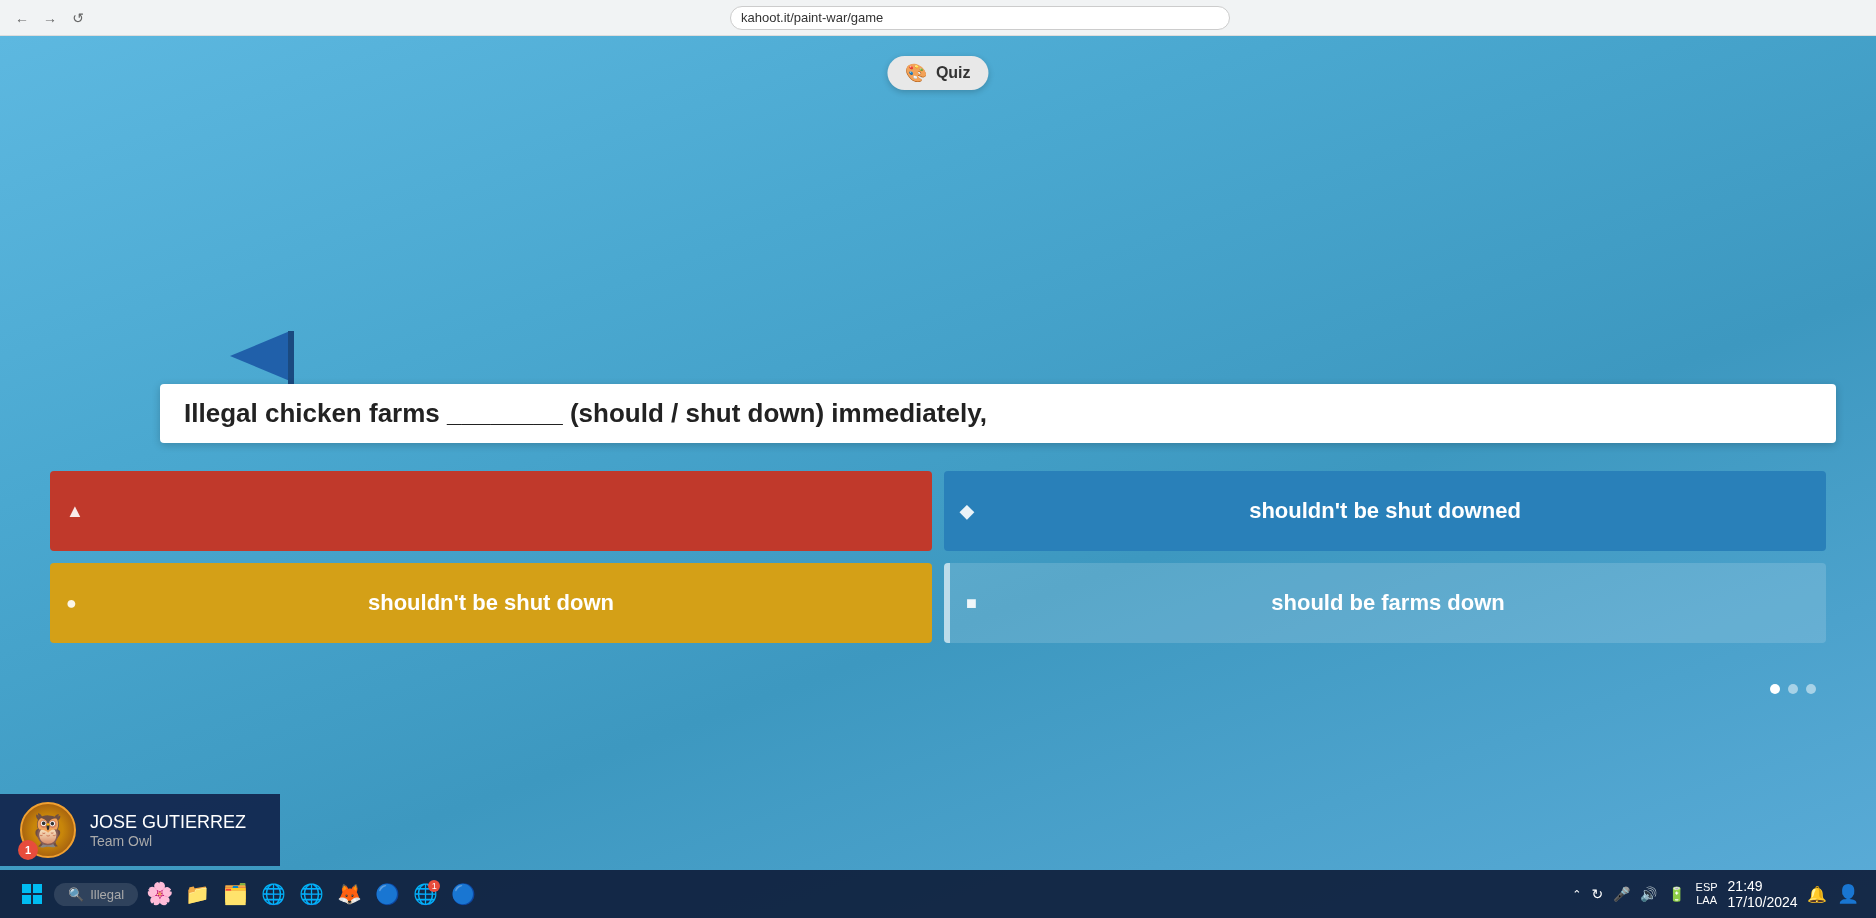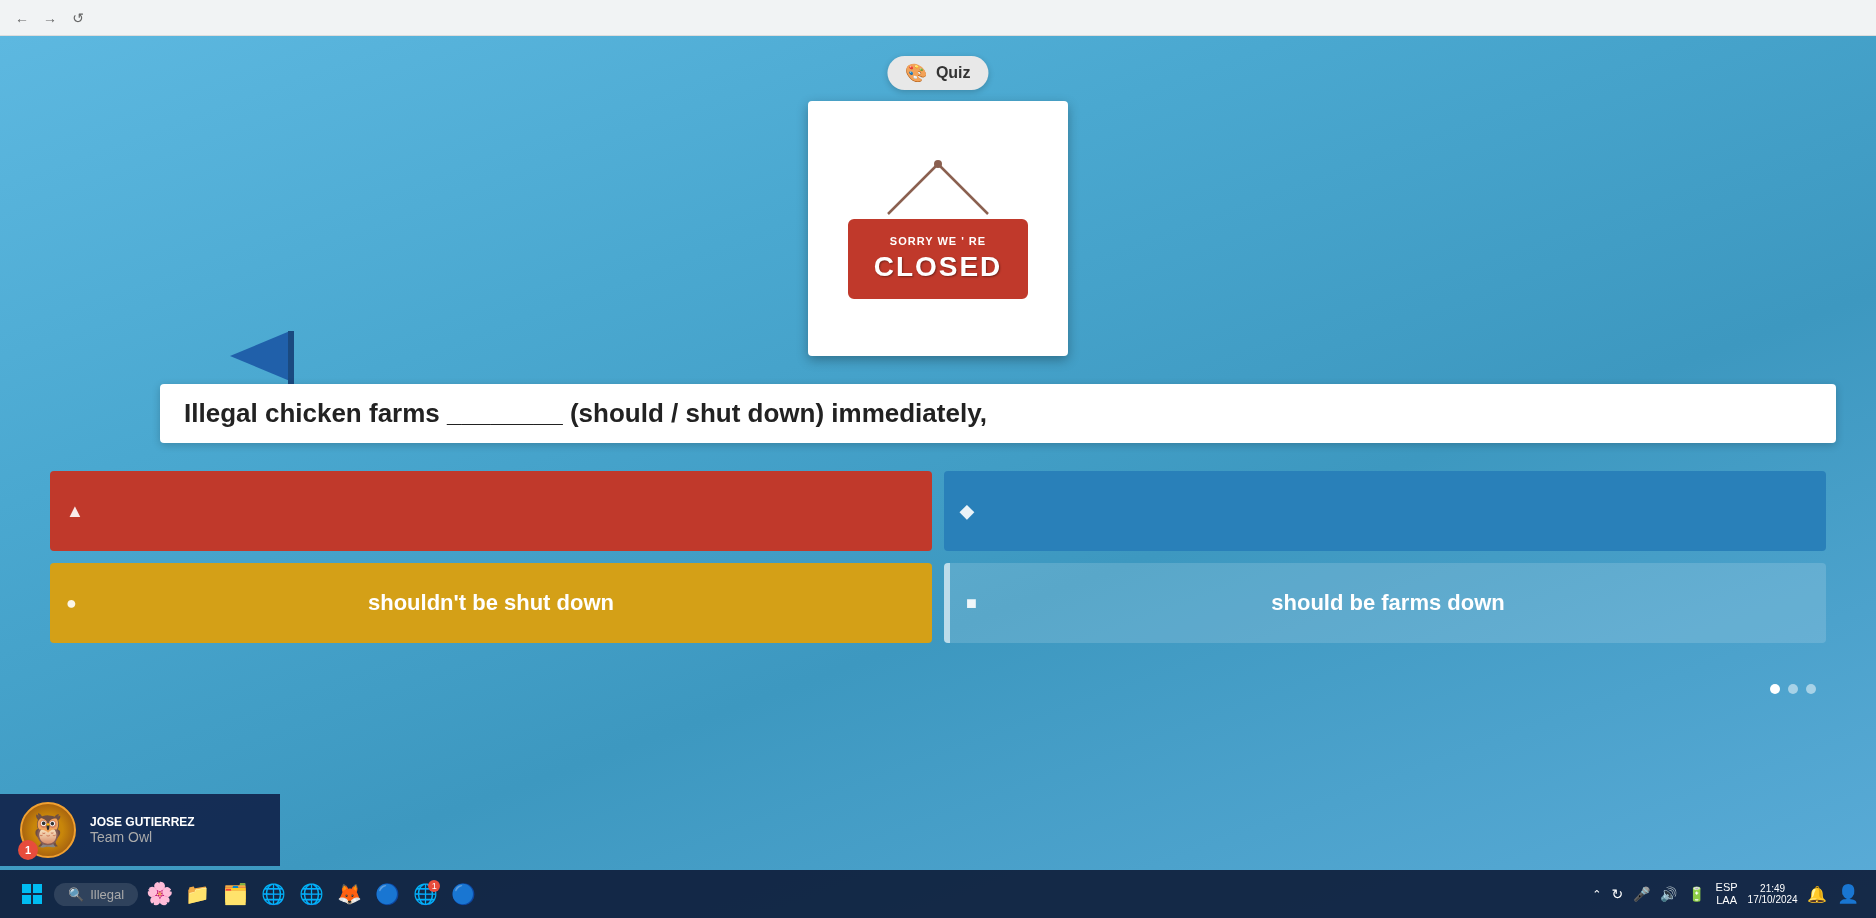--- a/index.html
+++ b/index.html
@@ -217,34 +217,34 @@
       color: #2c6fad;
       transform: scaleX(-1);
     }
 
     .user-info {
       display: flex;
       flex-direction: column;
     }
 
     .user-name {
-      font-size: 12px;
-      font-weight: bold;
+      font-size: 18px;
+      font-weight: normal;
       color: white;
     }
 
     .user-team {
       font-size: 14px;
       color: #aaa;
     }
 
     .time-display {
-      text-align: center;
-      color: white;
-      font-size: 10px;
+      text-align: left;
+      color: white;
+      font-size: 14px;
     }
 
     
     .taskbar {
       position: absolute;
       bottom: 0;
       left: 0;
       right: 0;
       height: 48px;
       background: rgba(15,30,60,0.92);
@@ -343,69 +343,53 @@
       border-left: 6px solid rgba(255,255,255,0.6);
     }
   </style>
 </head>
 <body>
 
 <div class="browser-bar">
   <div class="browser-nav-btn">←</div>
   <div class="browser-nav-btn">→</div>
   <div class="browser-nav-btn">↺</div>
+  <div class="browser-address-bar">
+    <span>kahoot.it/paint-war/game</span>
+  </div>
 </div>
 
 <div class="game-area">
 
   <div class="quiz-badge">
     <span class="quiz-icon">🎨</span>
     <span>Quiz</span>
   </div>
 
-  <div class="question-image-card">
-    <div class="closed-sign-container">
-
-      <div class="sign-hanger">
-        <svg viewBox="0 0 140 60" xmlns="http://www.w3.org/2000/svg">
-
-          <line x1="70" y1="5" x2="20" y2="55" stroke="#8B6050" stroke-width="2.5"></line>
-
-          <line x1="70" y1="5" x2="120" y2="55" stroke="#8B6050" stroke-width="2.5"></line>
-
-          <circle cx="70" cy="5" r="4" fill="#8B6050"></circle>
-        </svg>
-      </div>
-
-      <div class="closed-sign">
-        <div class="closed-sign-top">SORRY WE ' RE</div>
-        <div class="closed-sign-main">CLOSED</div>
-      </div>
-    </div>
-  </div>
 
   <div class="flag-decoration">
     <svg width="80" height="80" viewBox="0 0 80 80">
       <polygon points="10,10 70,35 10,60" fill="#2060aa"></polygon>
       <rect x="6" y="10" width="6" height="70" fill="#1a4a80"></rect>
     </svg>
   </div>
 
   <div class="question-text-bar">
     <span>Illegal chicken farms ________ (should / shut down) immediately,</span>
   </div>
 
   <div class="answers-grid">
 
     <div class="answer-option answer-red">
       <span class="shape-icon">▲</span>
     </div>
 
     <div class="answer-option answer-blue">
       <span class="shape-icon">◆</span>
+      <span class="answer-label">shouldn't be shut downed</span>
     </div>
 
     <div class="answer-option answer-yellow">
       <span class="shape-icon">●</span>
       <span class="answer-label">shouldn't be shut down</span>
     </div>
 
     <div class="answer-option answer-green answer-highlight">
       <span class="shape-icon">■</span>
       <span class="answer-label">should be farms down</span>

